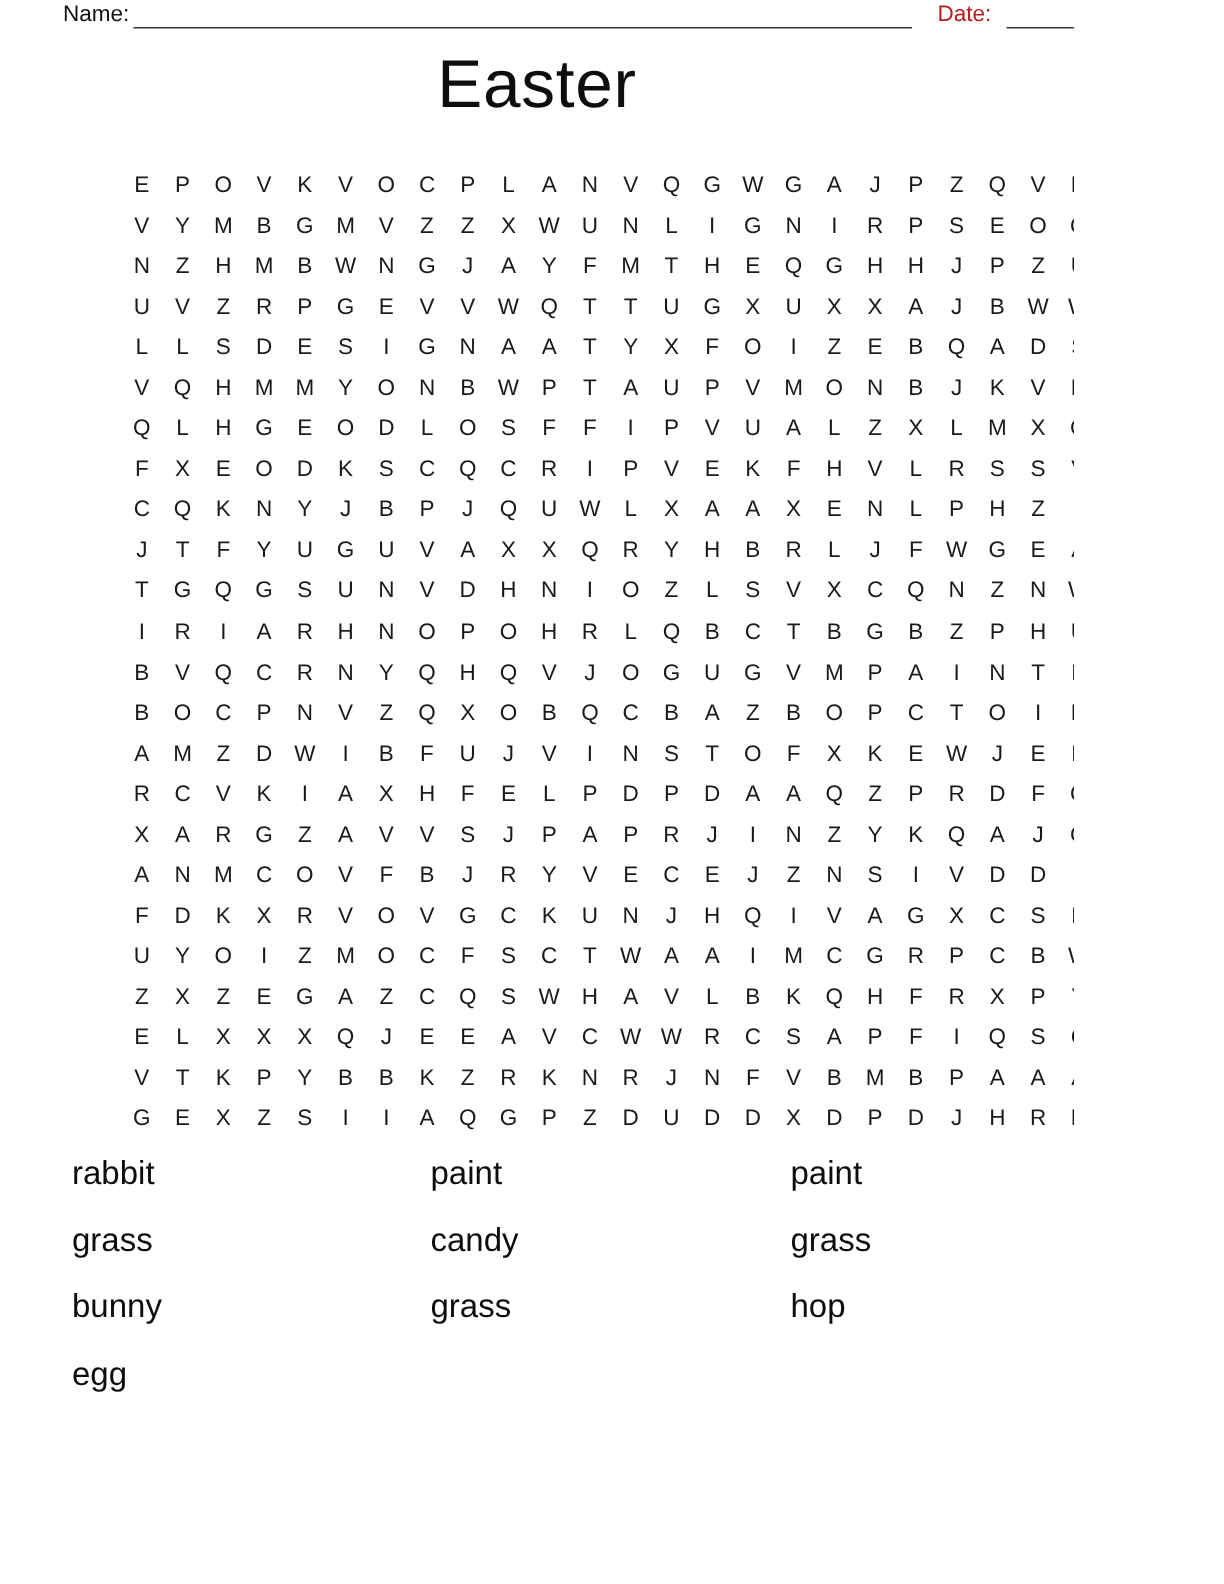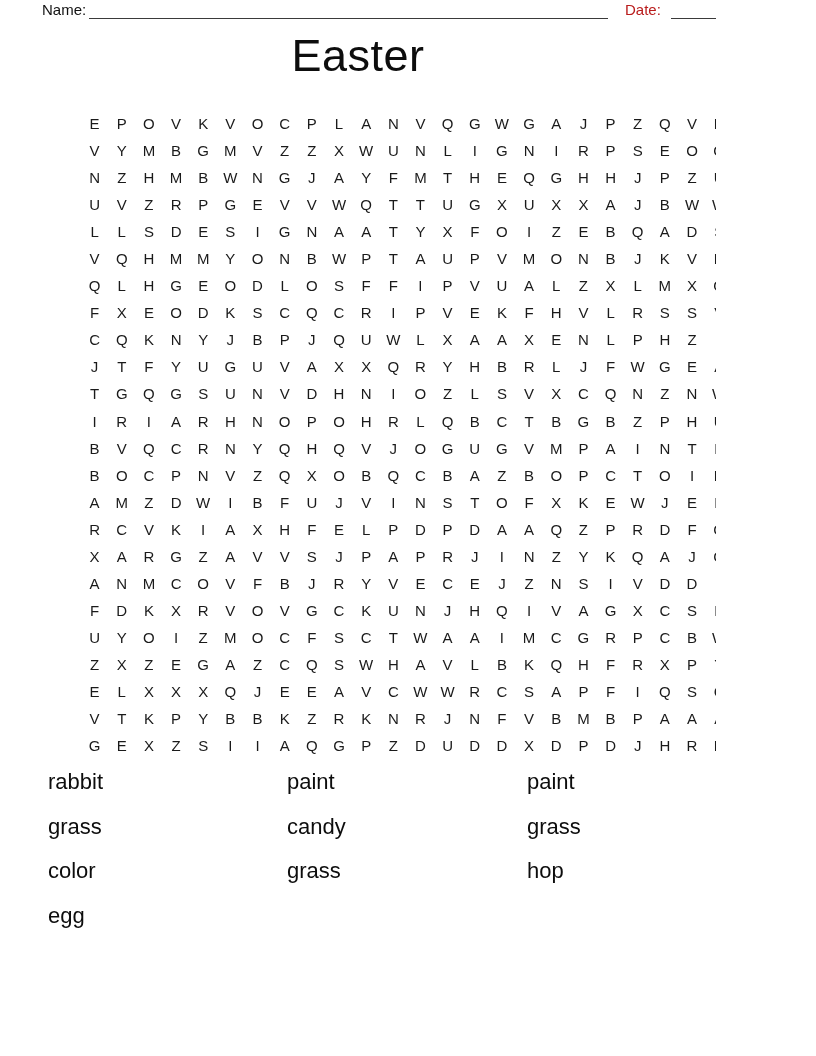--- a/index.html
+++ b/index.html
@@ -683,21 +683,21 @@
       <span class="cell">J</span>
       <span class="cell">H</span>
       <span class="cell">R</span>
       <span class="cell">H</span>
     </div>
 
   <div>
     <div class="word-col word-col-1">
       <div class="word">rabbit</div>
       <div class="word">grass</div>
-      <div class="word">color</div>
+      <div class="word">bunny</div>
       <div class="word">egg</div>
     </div>
     <div class="word-col word-col-2">
       <div class="word">paint</div>
       <div class="word">candy</div>
       <div class="word">grass</div>
     </div>
     <div class="word-col word-col-3">
       <div class="word">paint</div>
       <div class="word">grass</div>

